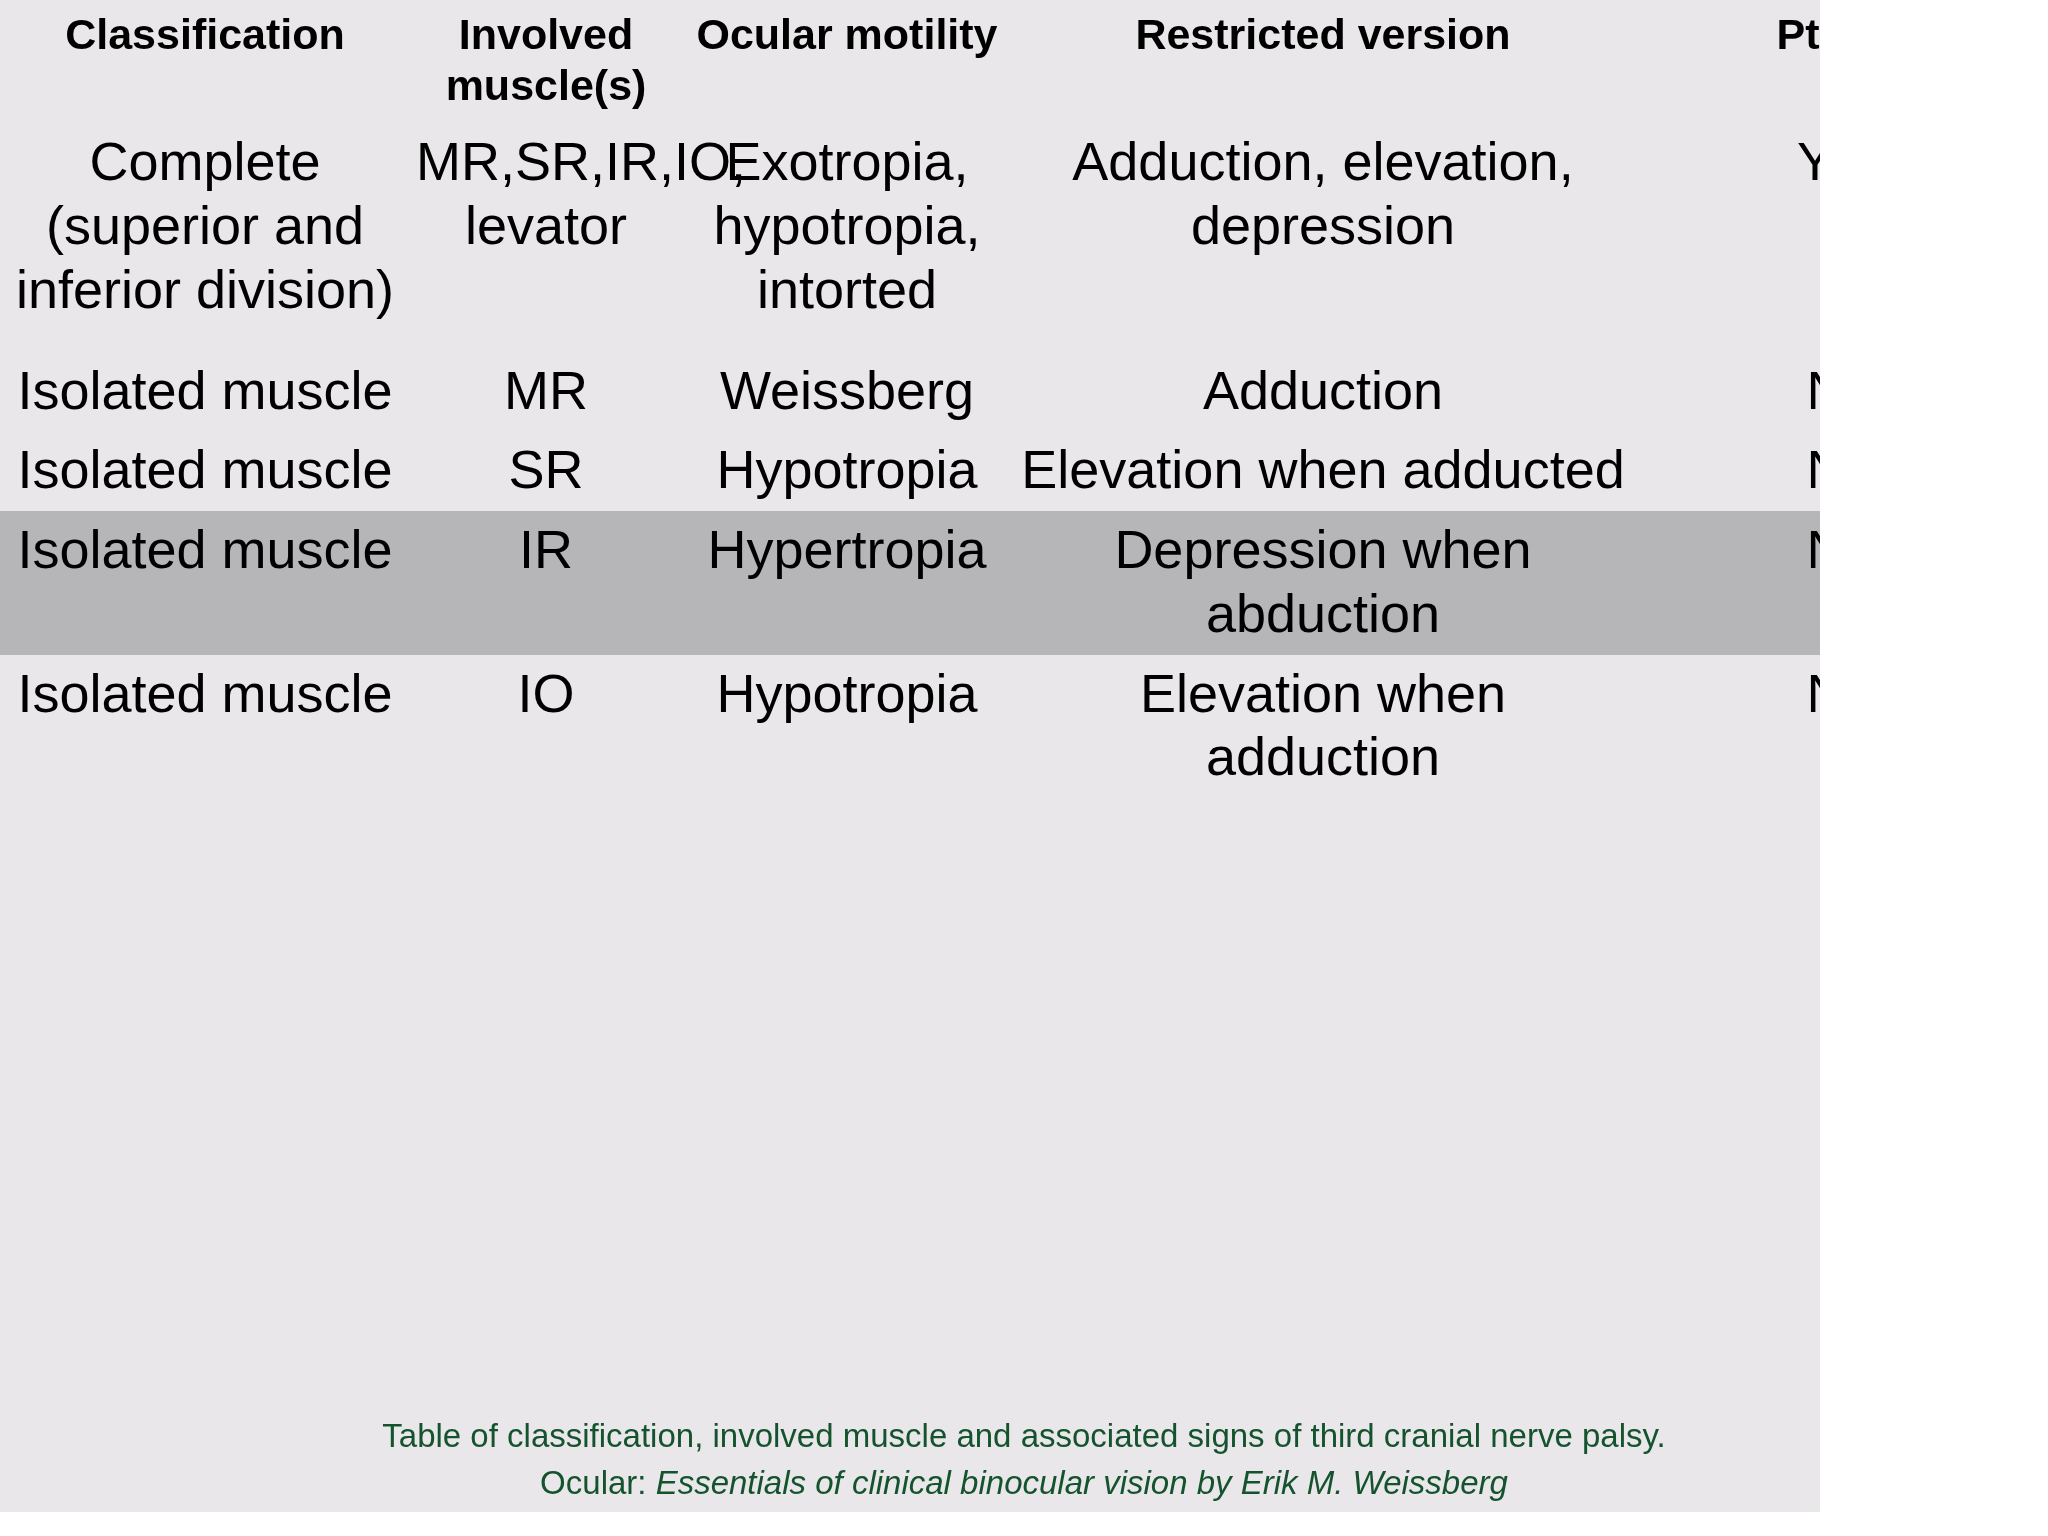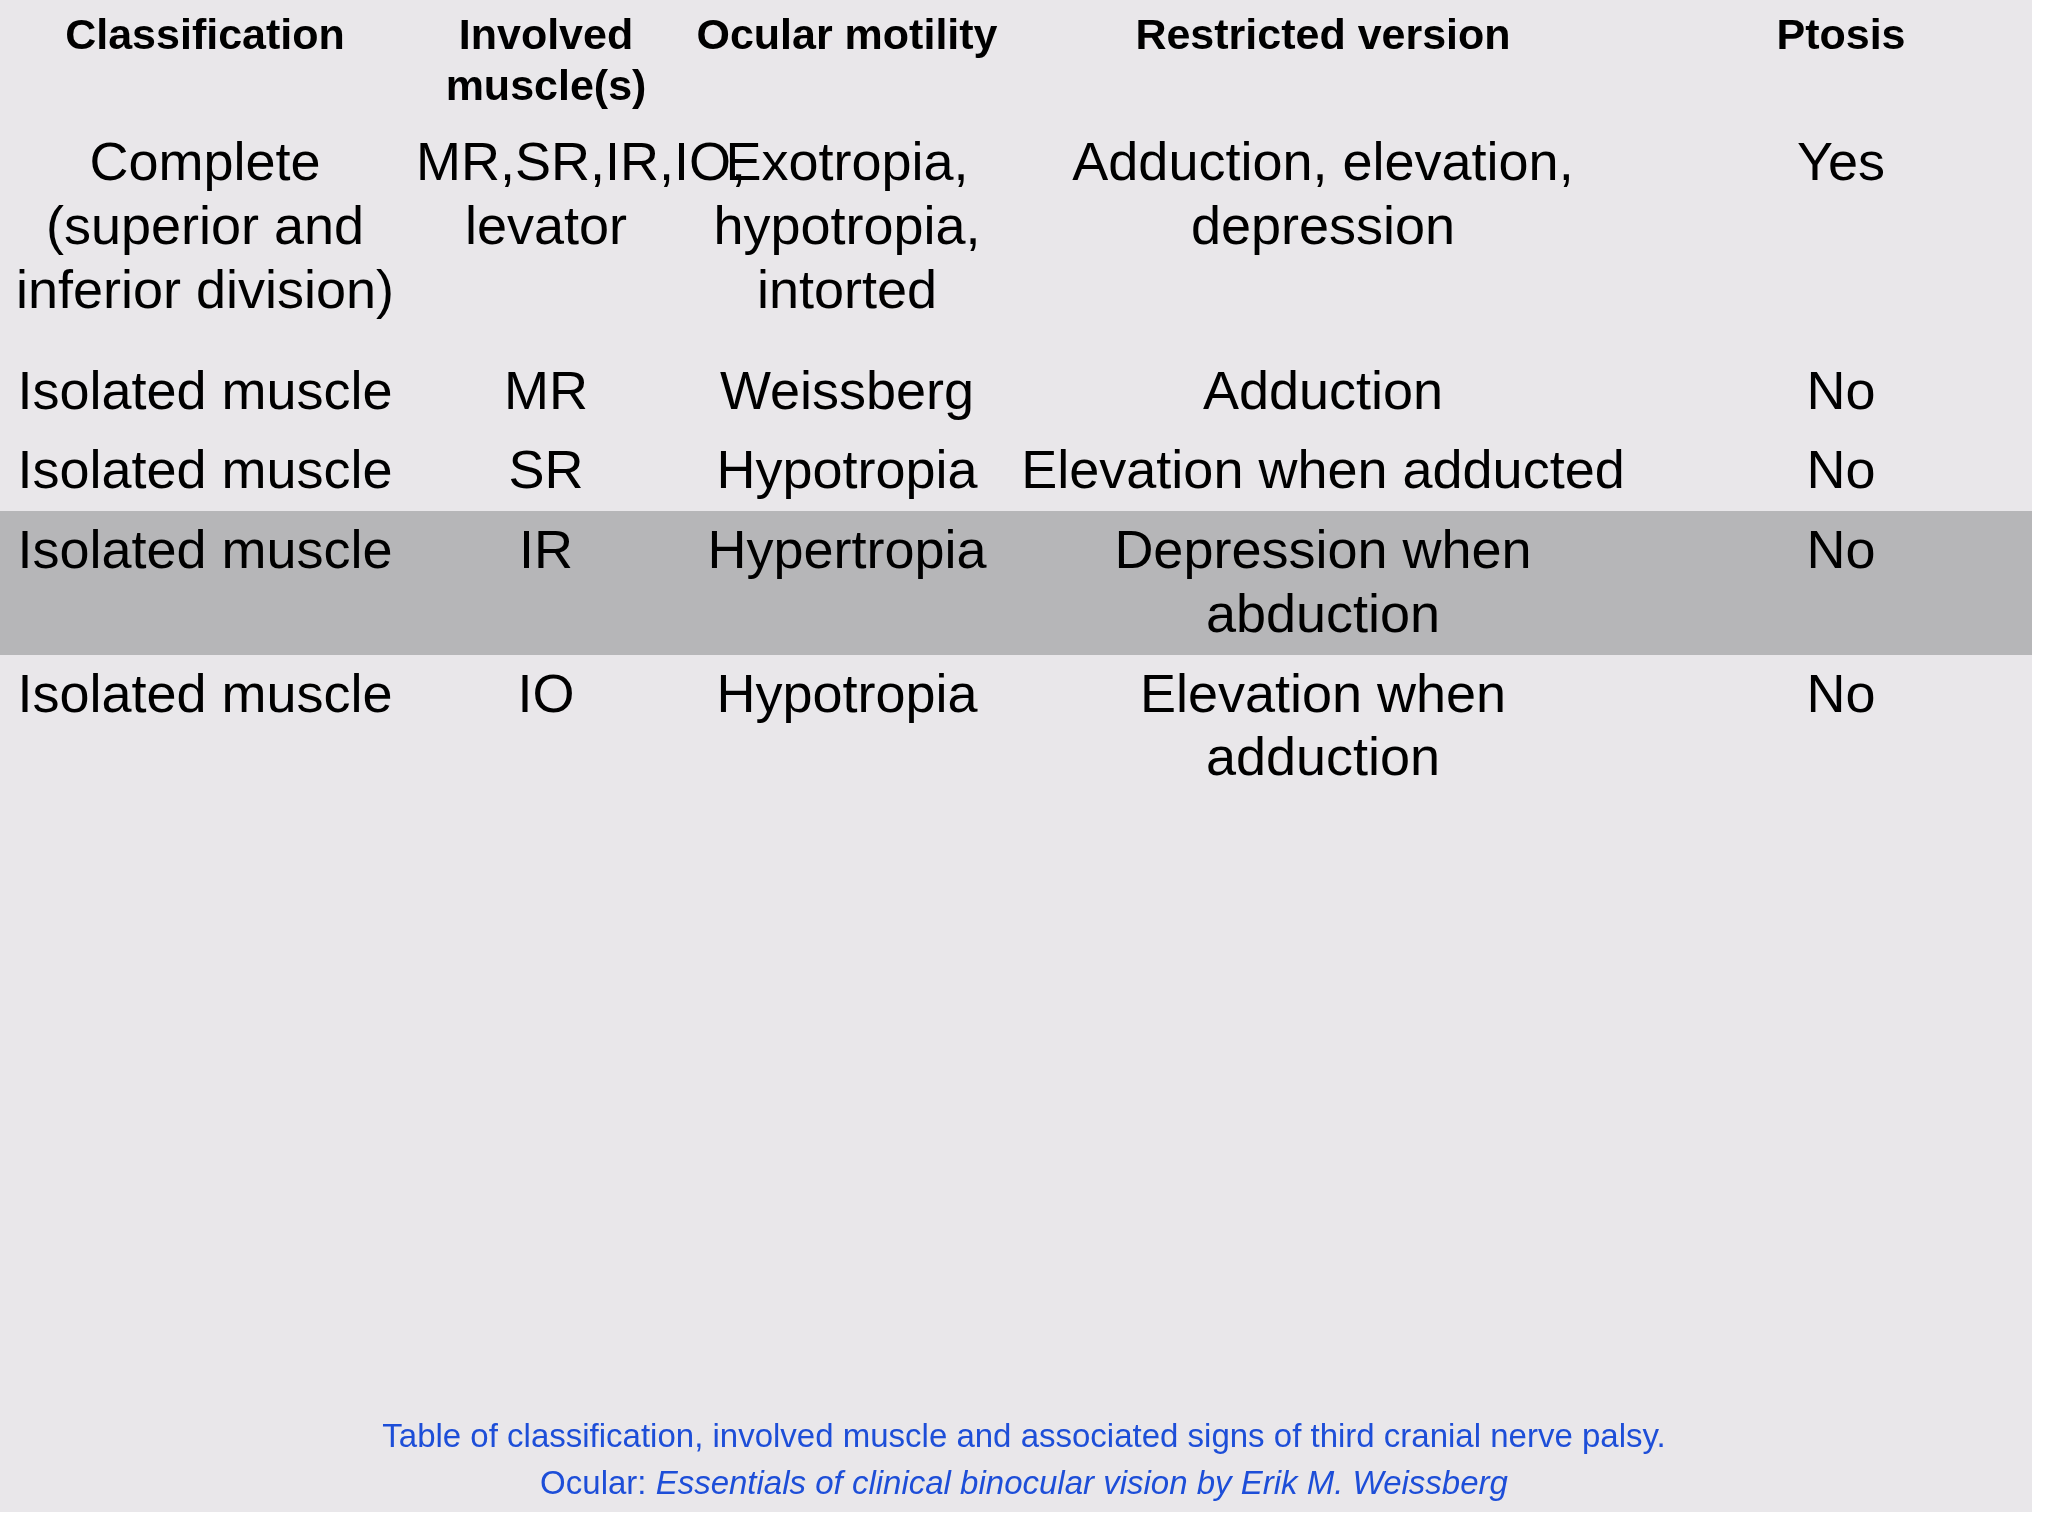--- a/index.html
+++ b/index.html
@@ -2,21 +2,21 @@
 <html><head>
 <meta charset="utf-8">
 <style>
   html,body{margin:0;padding:0;background:#ffffff;}
   body{
     font-family:"Liberation Sans", sans-serif;
     -webkit-font-smoothing:antialiased;
   }
   #page{
     position:relative;
-    width:2032px;
+    width:1820px;
     height:1536px;
     background:#ffffff;
     overflow:hidden;
   }
   #slide{
     position:absolute;
     left:0; top:0;
     width:2048px;
     height:1512px;
     background:#e9e7ea;
@@ -61,21 +61,21 @@
   .rowtall .cellpad{ padding-bottom:30px; }
 
   
   #caption{
     position:absolute;
     left:0;
     top:1414px;
     width:2048px;
     text-align:center;
     font-size:33px;
-    color:#1d4ed8;
+    color:#14532d;
     line-height:1.36;
   }
   #caption .ital{ font-style:italic; }
   #cap-line2{ margin-top:2px; }
   .nowrapline{ white-space:nowrap; }
 </style>
 </head>
 <body>
 
 <div id="page">

